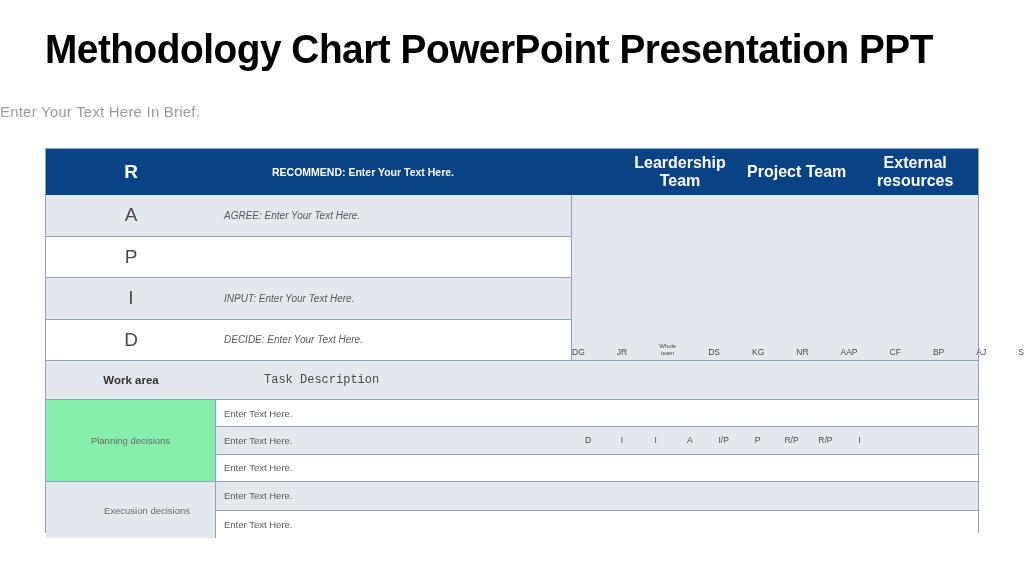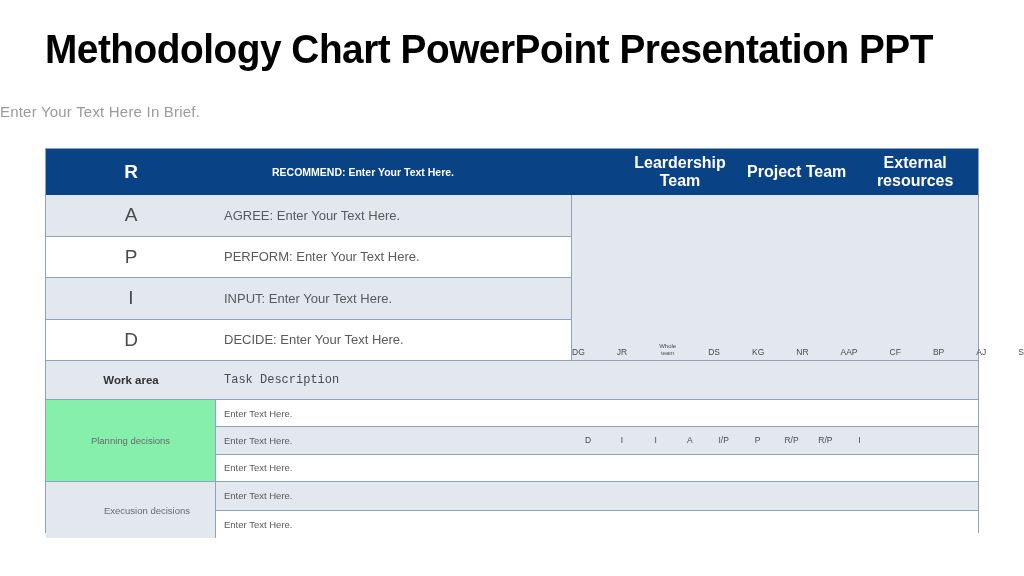--- a/index.html
+++ b/index.html
@@ -119,23 +119,24 @@
     width: 170px;
     display: flex; align-items: center; justify-content: center;
     font-size: 19px;
     color: #4a4a4a;
     box-sizing: border-box;
   }
   .rapid-desc {
     flex: 1;
     display: flex; align-items: center;
     padding-left: 8px;
-    font-size: 13px;
+    font-size: 10px;
     color: #5a5a5a;
     box-sizing: border-box;
+    font-style: italic;
   }
   .rapid-right {
     flex: 1;
     background: #e3e7ee;
     position: relative;
     box-sizing: border-box;
     border-left: 1px solid #8fa3bf;
   }
   .subhdr-strip {
     position: absolute;
@@ -161,20 +162,21 @@
   }
 
   
   .work-row {
     display: flex;
     height: 40px;
     background: #e3e7ee;
     border-top: 1px solid #8fa3bf;
     border-bottom: 1px solid #8fa3bf;
     box-sizing: border-box;
+    gap: 40px;
   }
   .work-label {
     width: 170px;
     display: flex; align-items: center; justify-content: center;
     font-size: 11.5px; font-weight: bold; color: #333333;
     box-sizing: border-box;
   }
   .work-task {
     flex: 1;
     display: flex; align-items: center;
@@ -261,21 +263,20 @@
 
     <div class="rapid-left">
 
       <div class="rapid-row shade">
         <div class="rapid-letter">A</div>
         <div class="rapid-desc">AGREE: Enter Your Text Here.</div>
       </div>
 
       <div class="rapid-row plain">
         <div class="rapid-letter">P</div>
-        <div class="rapid-desc">PERFORM: Enter Your Text Here.</div>
       </div>
 
       <div class="rapid-row shade">
         <div class="rapid-letter">I</div>
         <div class="rapid-desc">INPUT: Enter Your Text Here.</div>
       </div>
 
       <div class="rapid-row plain">
         <div class="rapid-letter">D</div>
         <div class="rapid-desc">DECIDE: Enter Your Text Here.</div>

